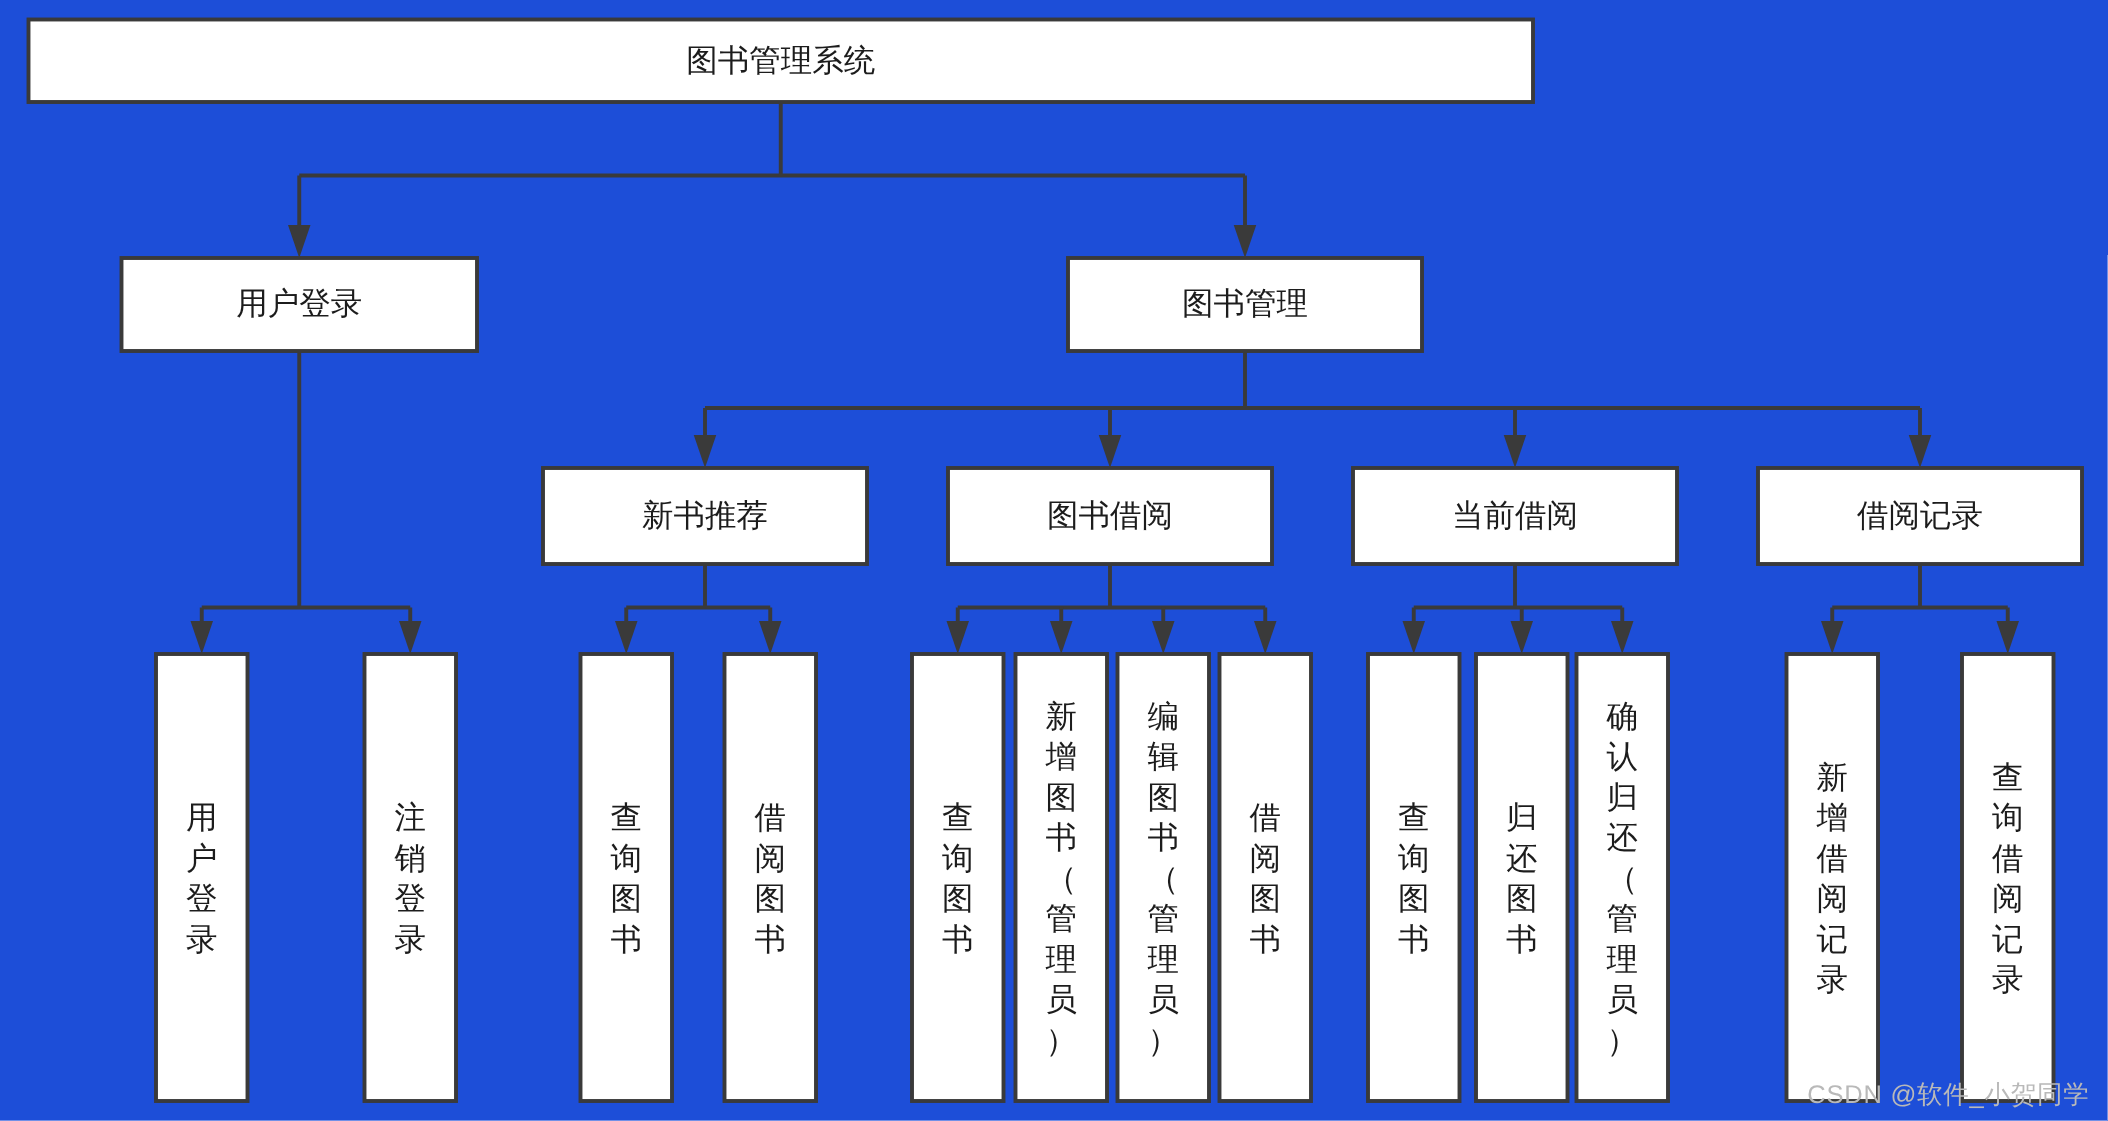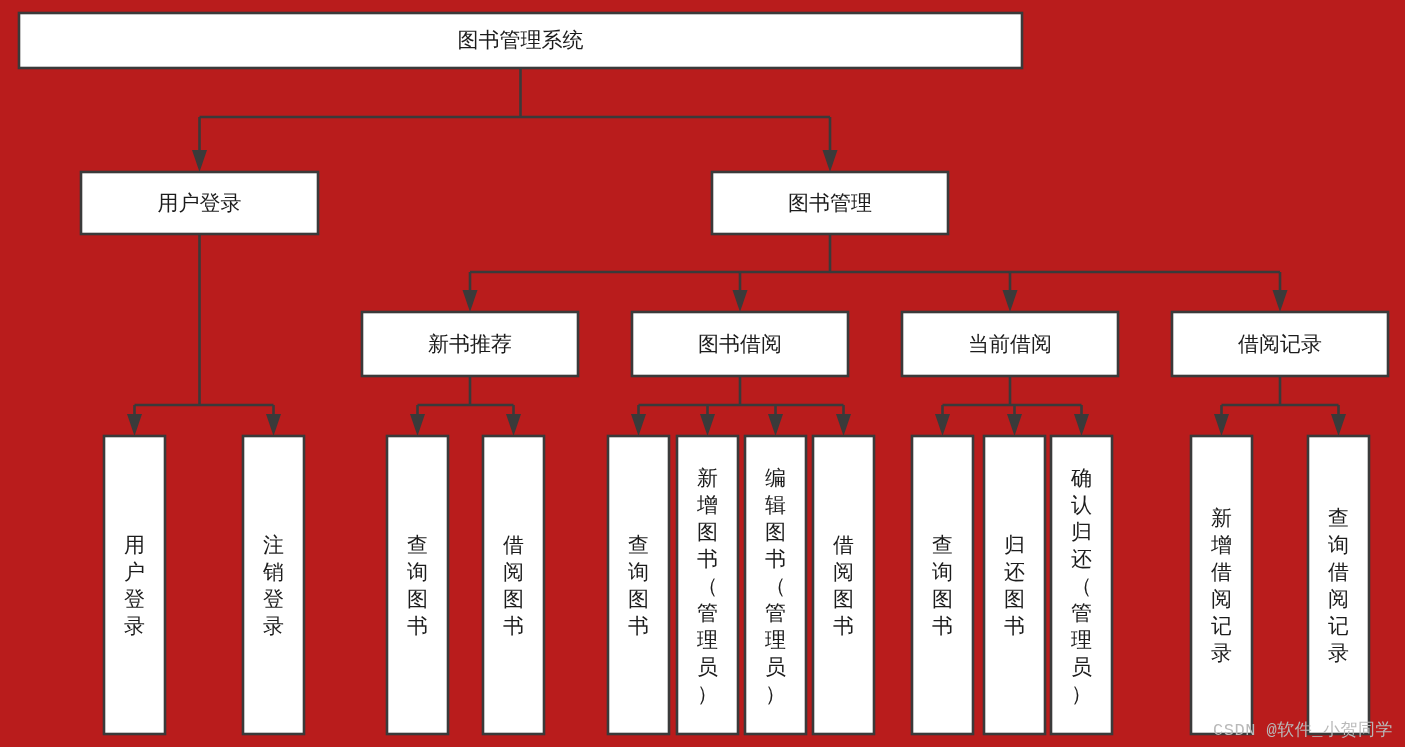--- a/index.html
+++ b/index.html
@@ -10,21 +10,21 @@
   body {
     width: 1405px;
     height: 747px;
     font-family: "Liberation Sans", "DejaVu Sans", sans-serif;
     overflow: hidden;
   }
   #diagram-root {
     position: relative;
     width: 1405px;
     height: 747px;
-    background: #b91c1c;
+    background: #1d4ed8;
   }
   svg.diagram-canvas {
     position: absolute;
     left: 0;
     top: 0;
     width: 1405px;
     height: 747px;
     display: block;
   }
   .node-box {
@@ -52,21 +52,21 @@
   .node-label-v {
     font-family: "Liberation Sans", "DejaVu Sans", sans-serif;
     font-size: 21px;
     fill: #1c1c1c;
     text-anchor: middle;
   }
   .watermark {
     position: absolute;
     right: 12px;
     bottom: 6px;
-    font-family: Liberation Mono, monospace;
+    font-family: Liberation Sans, sans-serif;
     font-size: 17px;
     color: #b9b9b9;
     white-space: nowrap;
     letter-spacing: 0.5px;
     user-select: none;
   }
 </style>
 </head>
 <body>
 

